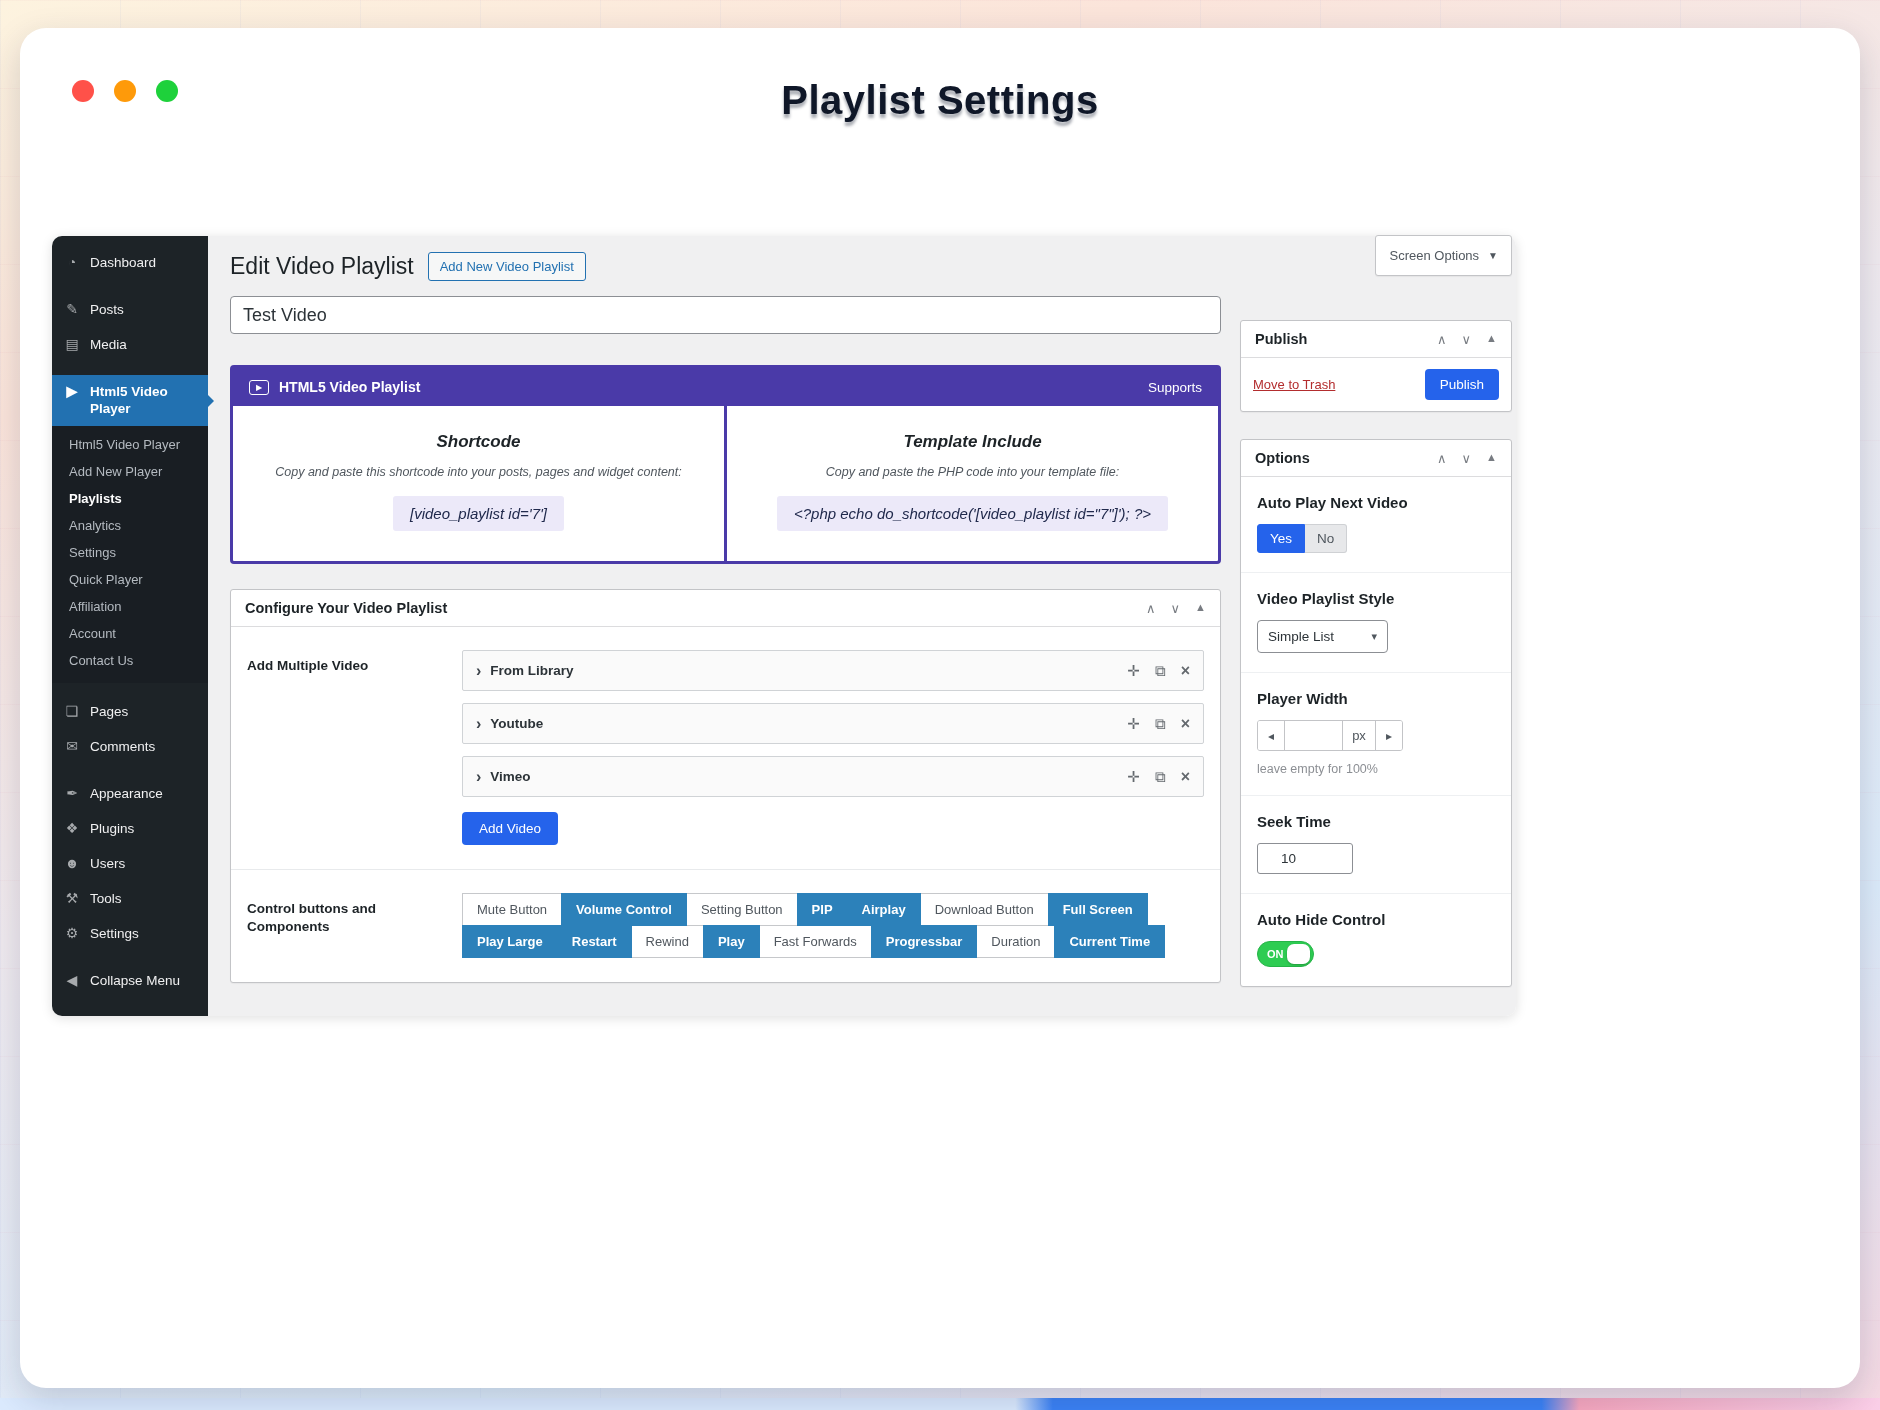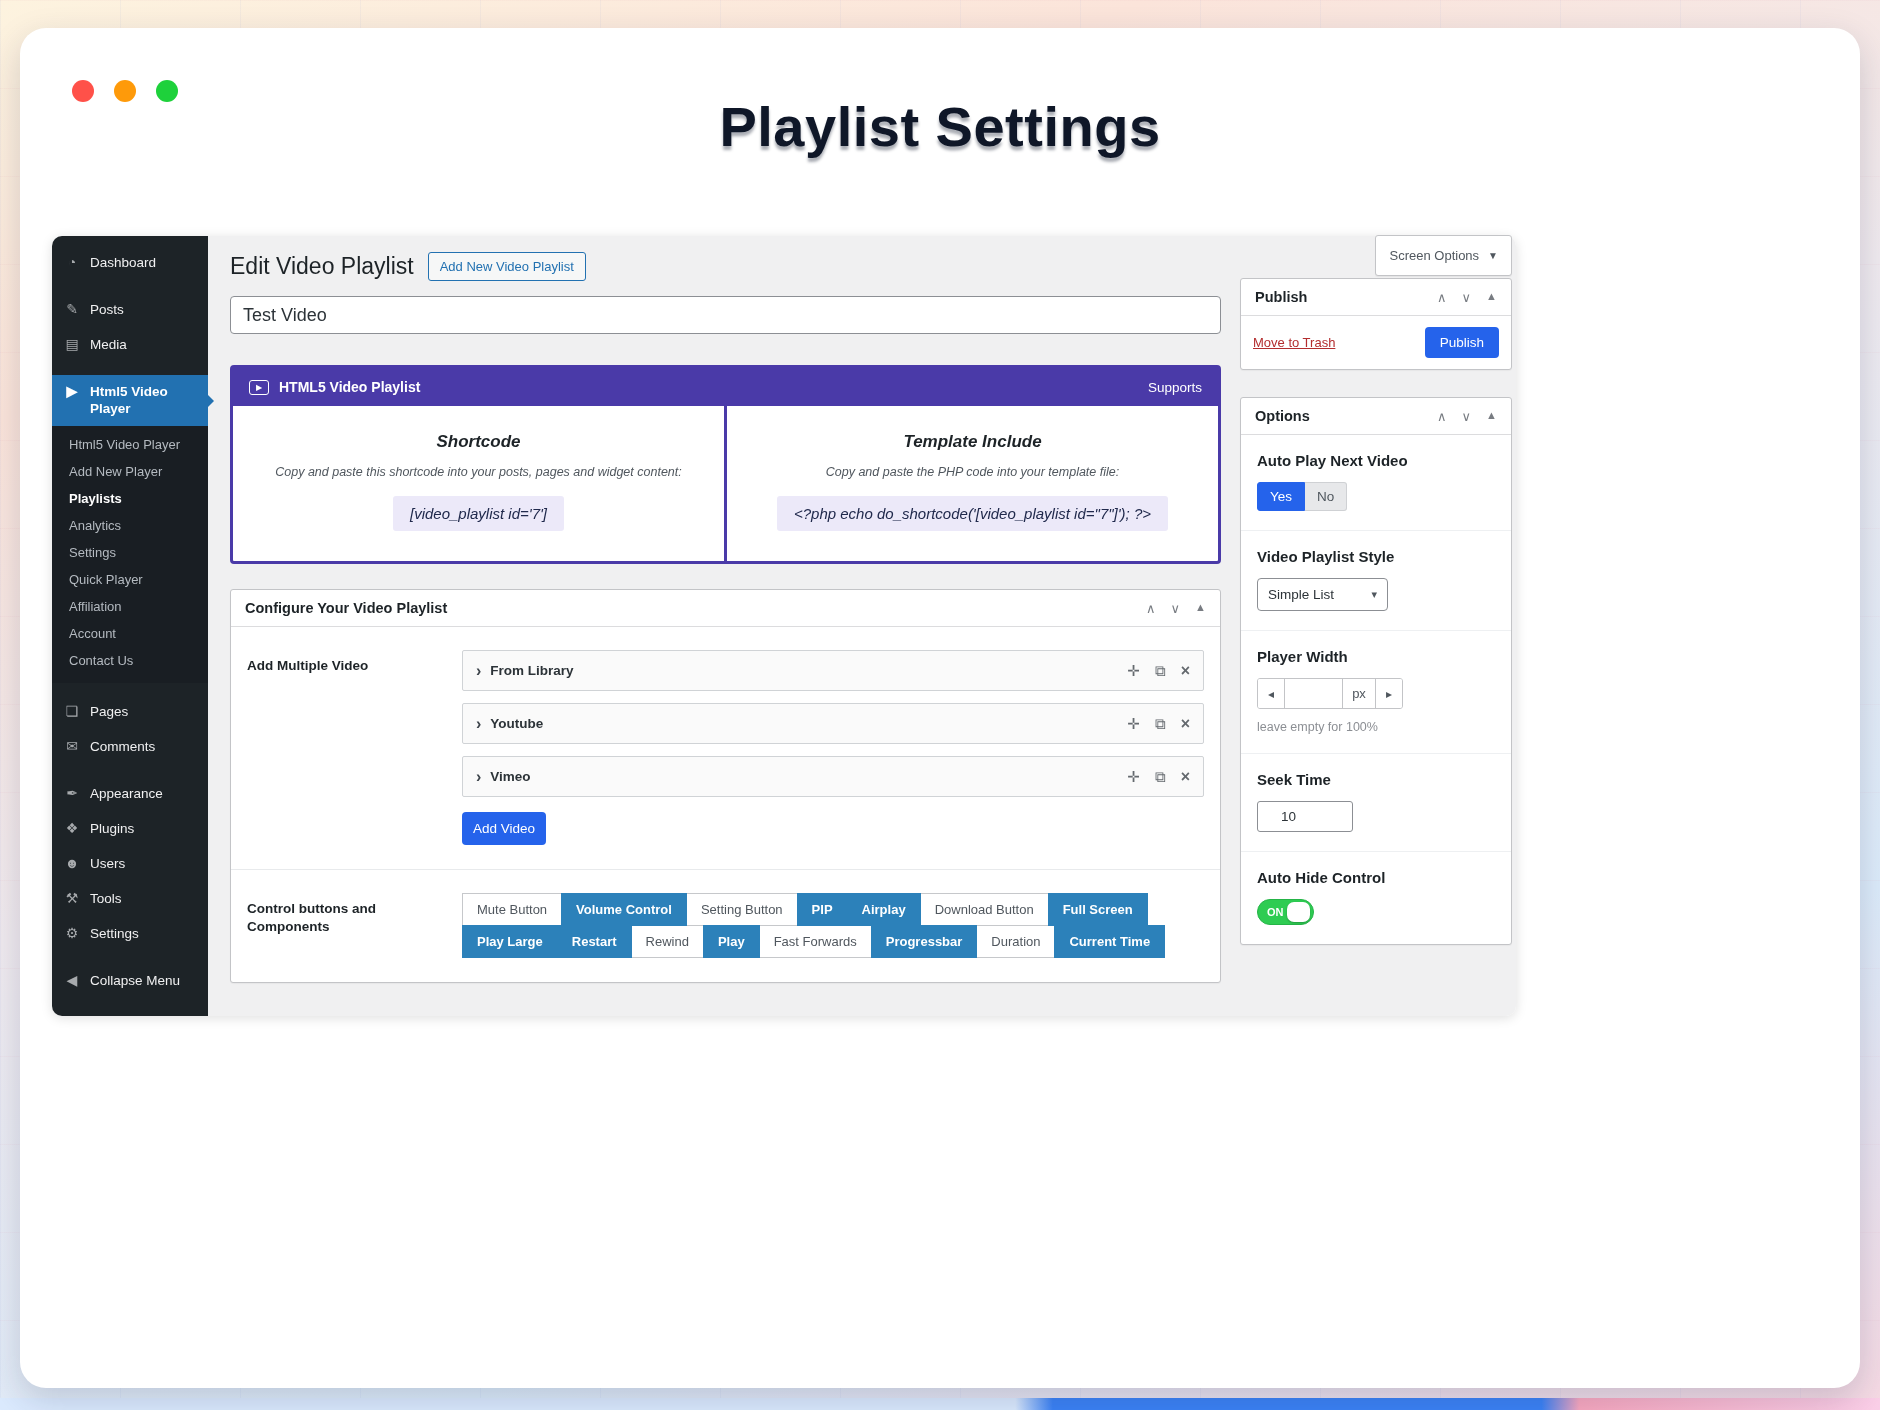--- a/index.html
+++ b/index.html
@@ -20,22 +20,22 @@
 
   .window {
     position:absolute; left:20px; top:28px; width:1840px; height:1360px;
     background:#ffffff; border-radius:26px; box-shadow:0 12px 34px rgba(30,40,70,.18);
   }
   .traffic { position:absolute; top:52px; left:52px; display:flex; gap:20px; }
   .dot { width:22px; height:22px; border-radius:50%; cursor:pointer; }
   .dot.red{ background:#ff5149; } .dot.orange{ background:#fe9a0a; } .dot.green{ background:#1ed13b; }
 
   .page-title {
-    position:absolute; top:50px; left:0; right:0; text-align:center; margin:16px;
-    font-size:56px; font-weight:800; color:#0f1728; letter-spacing:.5px;
+    position:absolute; top:50px; left:0; right:0; text-align:center; margin:0;
+    font-size:40px; font-weight:800; color:#0f1728; letter-spacing:.5px;
     text-shadow:0 4px 3px rgba(15,23,42,.35);
   }
 
   
   .admin { position:absolute; top:208px; left:32px; width:1464px; height:780px;
     display:flex; border-radius:10px; box-shadow:0 2px 12px rgba(0,0,0,.13); }
 
   
   .sidebar { width:156px; flex-shrink:0; background:#1d2327; border-radius:10px 0 0 10px;
     padding-top:10px; position:relative; z-index:2; }
@@ -99,31 +99,31 @@
 
   .video-row { display:flex; align-items:center; gap:9px; height:41px; padding:0 13px;
     background:#fafafa; border:1px solid #d0d3d6; border-radius:2px; margin-bottom:12px; cursor:pointer; }
   .vr-chevron { color:#3c434a; font-weight:700; font-size:16px; }
   .vr-label { font-size:13.5px; font-weight:600; color:#2c3338; }
   .vr-icons { margin-left:auto; display:flex; gap:15px; color:#64696e; font-size:15px; }
   .vr-icons span { cursor:pointer; }
   .vr-icons .x { font-weight:700; font-size:16px; }
 
   .add-video-btn { background:#2563eb; color:#fff; border:none; border-radius:4px;
-    padding:9px 11px; font-size:13.5px; font-weight:500; cursor:pointer; margin-top:3px; }
+    padding:9px 17px; font-size:13.5px; font-weight:500; cursor:pointer; margin-top:3px; }
 
   .ctrl-row { display:flex; }
   .ctrl-row + .ctrl-row { margin-top:-1px; }
   .ctrl-btn { padding:8px 14px; font-size:13px; border:1px solid #c6c8cb; background:#fff;
     color:#50575e; cursor:pointer; white-space:nowrap; }
   .ctrl-btn + .ctrl-btn { margin-left:-1px; }
   .ctrl-btn.active { background:#2c81ba; border-color:#2c81ba; color:#fff; font-weight:600; position:relative; }
 
   
-  .side { width:272px; margin-top:28px; display:flex; flex-direction:column; gap:27px; }
+  .side { width:272px; margin-top:70px; display:flex; flex-direction:column; gap:27px; }
   .publish-foot { display:flex; align-items:center; justify-content:space-between; padding:11px 12px; }
   .trash-link { color:#b32d2e; font-size:13px; text-decoration:underline; cursor:pointer; }
   .publish-btn { background:#2563eb; color:#fff; border:none; border-radius:4px;
     padding:8px 15px; font-size:13.5px; font-weight:500; cursor:pointer; }
 
   .opt-section { padding:15px 16px 19px; }
   .opt-section:not(:last-child) { border-bottom:1px solid #eef0f2; }
   .opt-label { font-weight:700; font-size:15px; color:#1d2327; margin:2px 0 13px; }
   .yn { display:inline-flex; }
   .yn-yes { background:#2563eb; border:1px solid #2563eb; color:#fff; font-size:13.5px;

